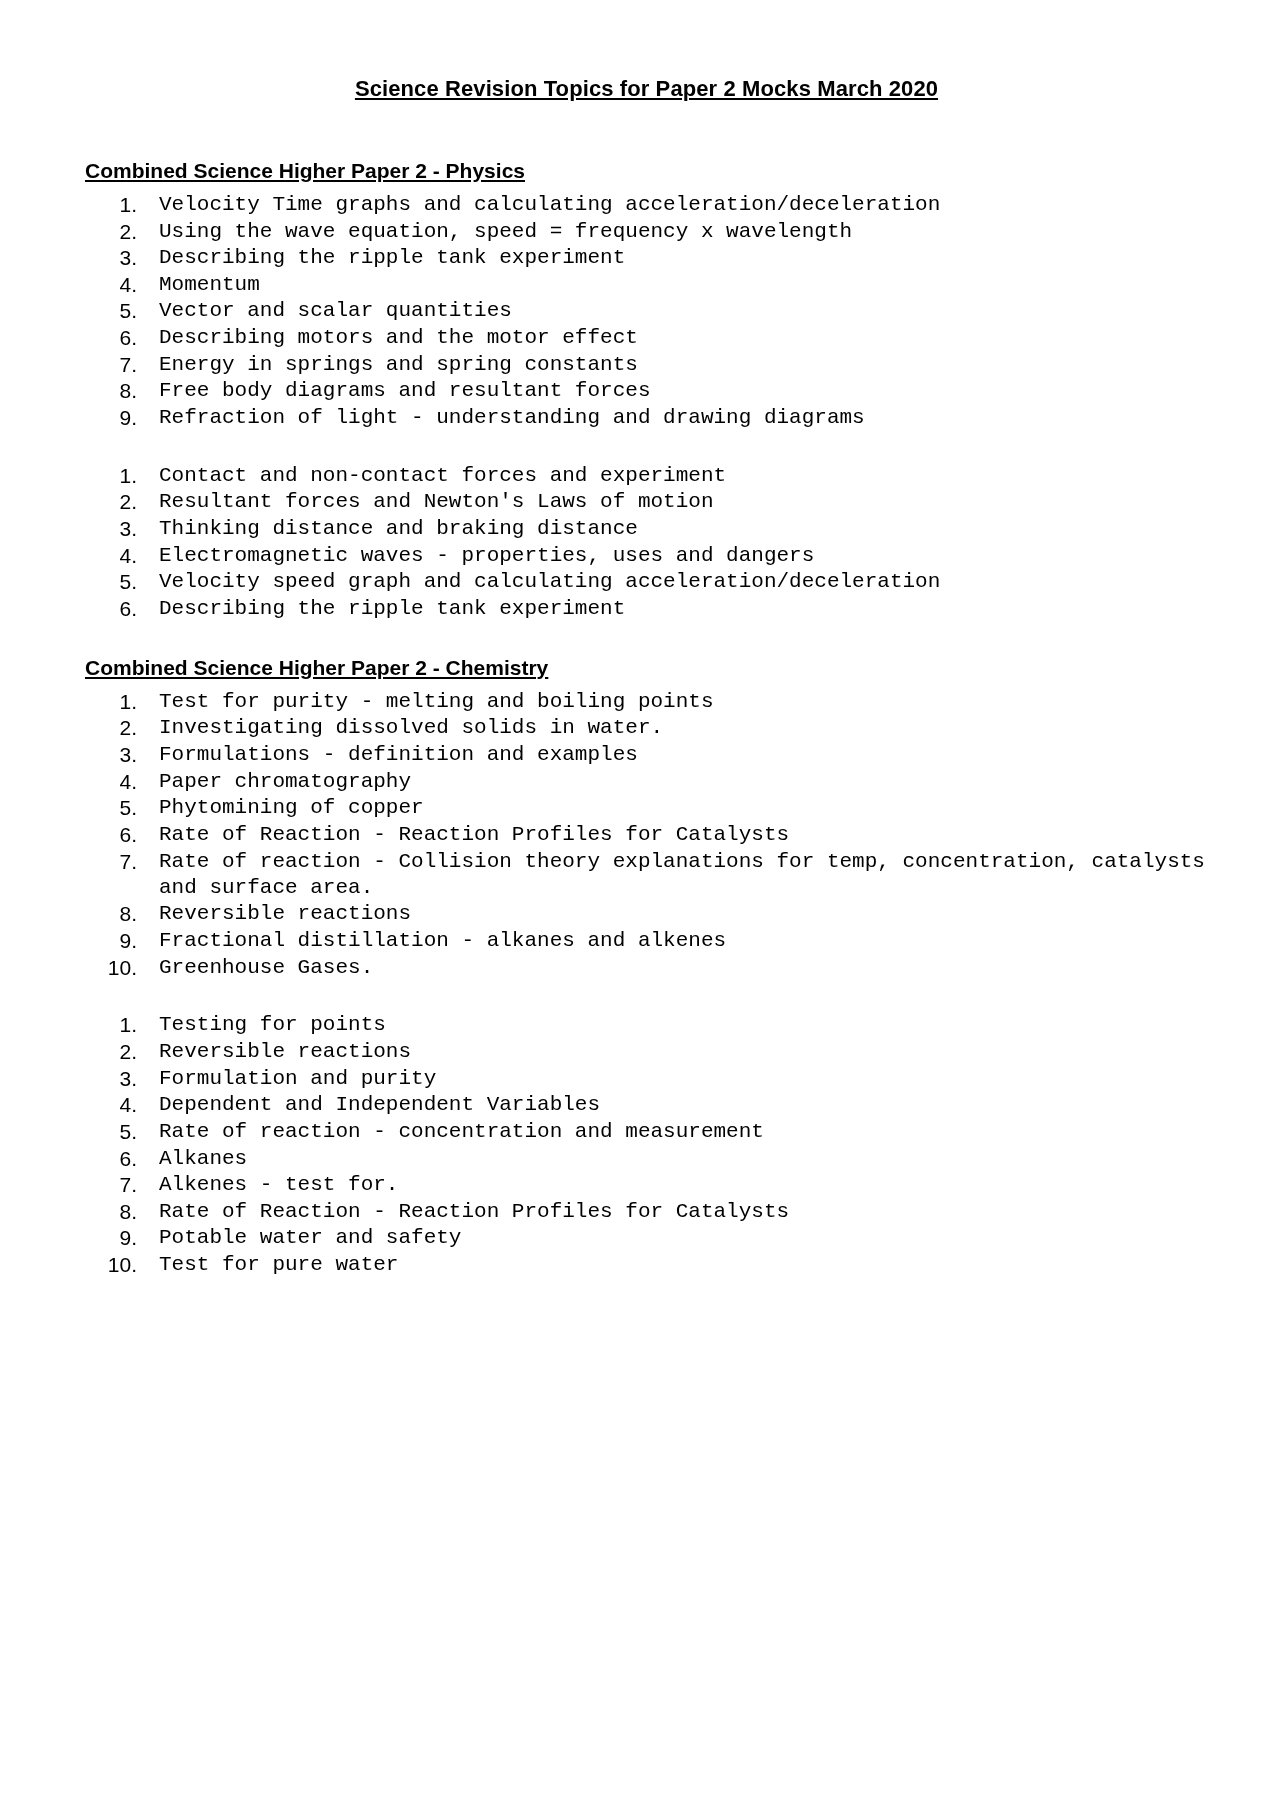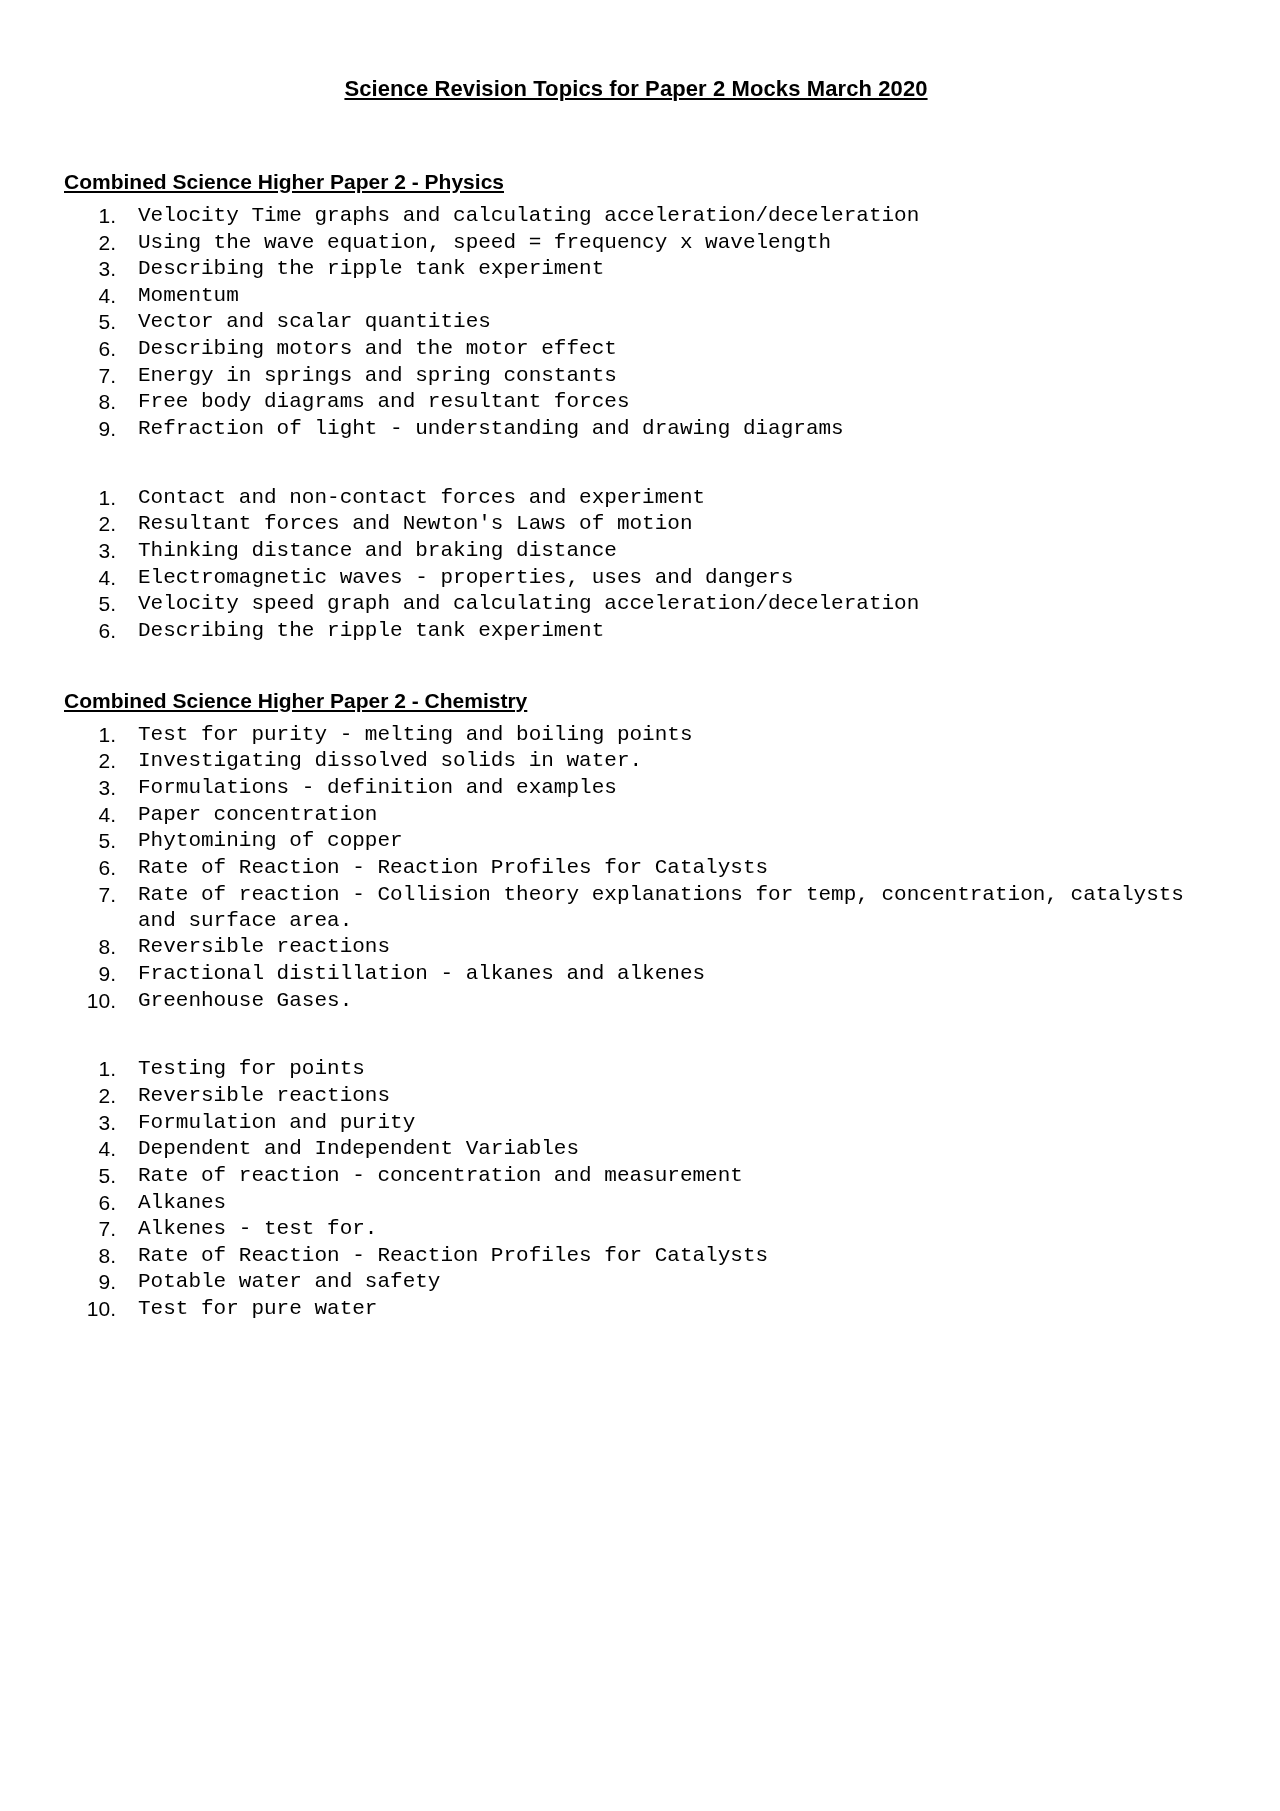--- a/index.html
+++ b/index.html
@@ -11,33 +11,33 @@
     font-family: "Liberation Sans", sans-serif;
     color: #000000;
   }
   .page {
     width: 1280px;
     min-height: 1811px;
     margin: 0 auto;
     background: #ffffff;
     position: relative;
     box-sizing: border-box;
-    padding: 60px 72px 40px 64px;
+    padding: 60px 72px 40px 85px;
   }
   .doc-title {
     text-align: center;
     font-size: 22px;
     font-weight: bold;
     text-decoration: underline;
     letter-spacing: 0.1px;
     margin: 15px 0 0 0;
     line-height: 1.3;
   }
   .section {
-    margin-top: 16px;
+    margin-top: 5px;
   }
   .section-heading {
     font-size: 21px;
     font-weight: bold;
     text-decoration: underline;
     margin: 0 0 8px 0;
     line-height: 1.3;
   }
   .section:first-of-type .section-heading {
     margin-top: 0;
@@ -170,21 +170,21 @@
       <li>
           <span class="num">2.</span>
           <span class="txt">Investigating dissolved solids in water.</span>
         </li>
       <li>
           <span class="num">3.</span>
           <span class="txt">Formulations - definition and examples</span>
         </li>
       <li>
           <span class="num">4.</span>
-          <span class="txt">Paper concentration</span>
+          <span class="txt">Paper chromatography</span>
         </li>
       <li>
           <span class="num">5.</span>
           <span class="txt">Phytomining of copper</span>
         </li>
       <li>
           <span class="num">6.</span>
           <span class="txt">Rate of Reaction - Reaction Profiles for Catalysts</span>
         </li>
       <li>

